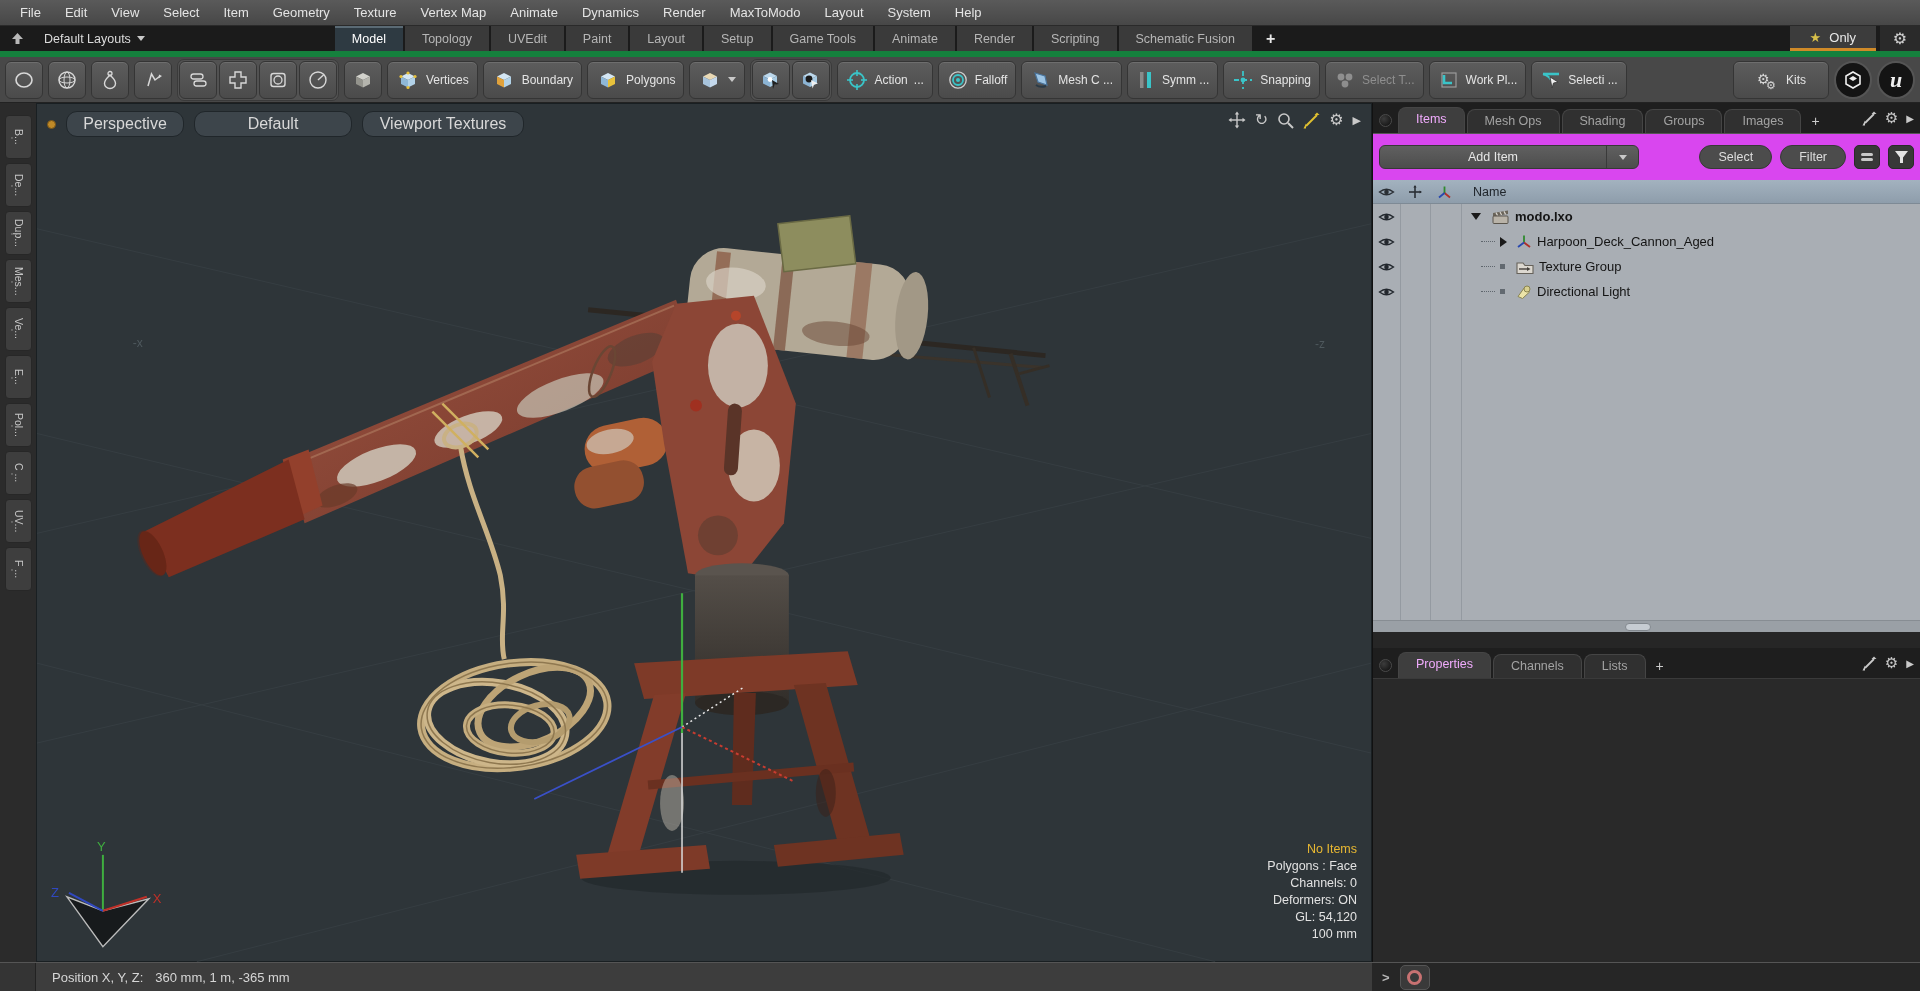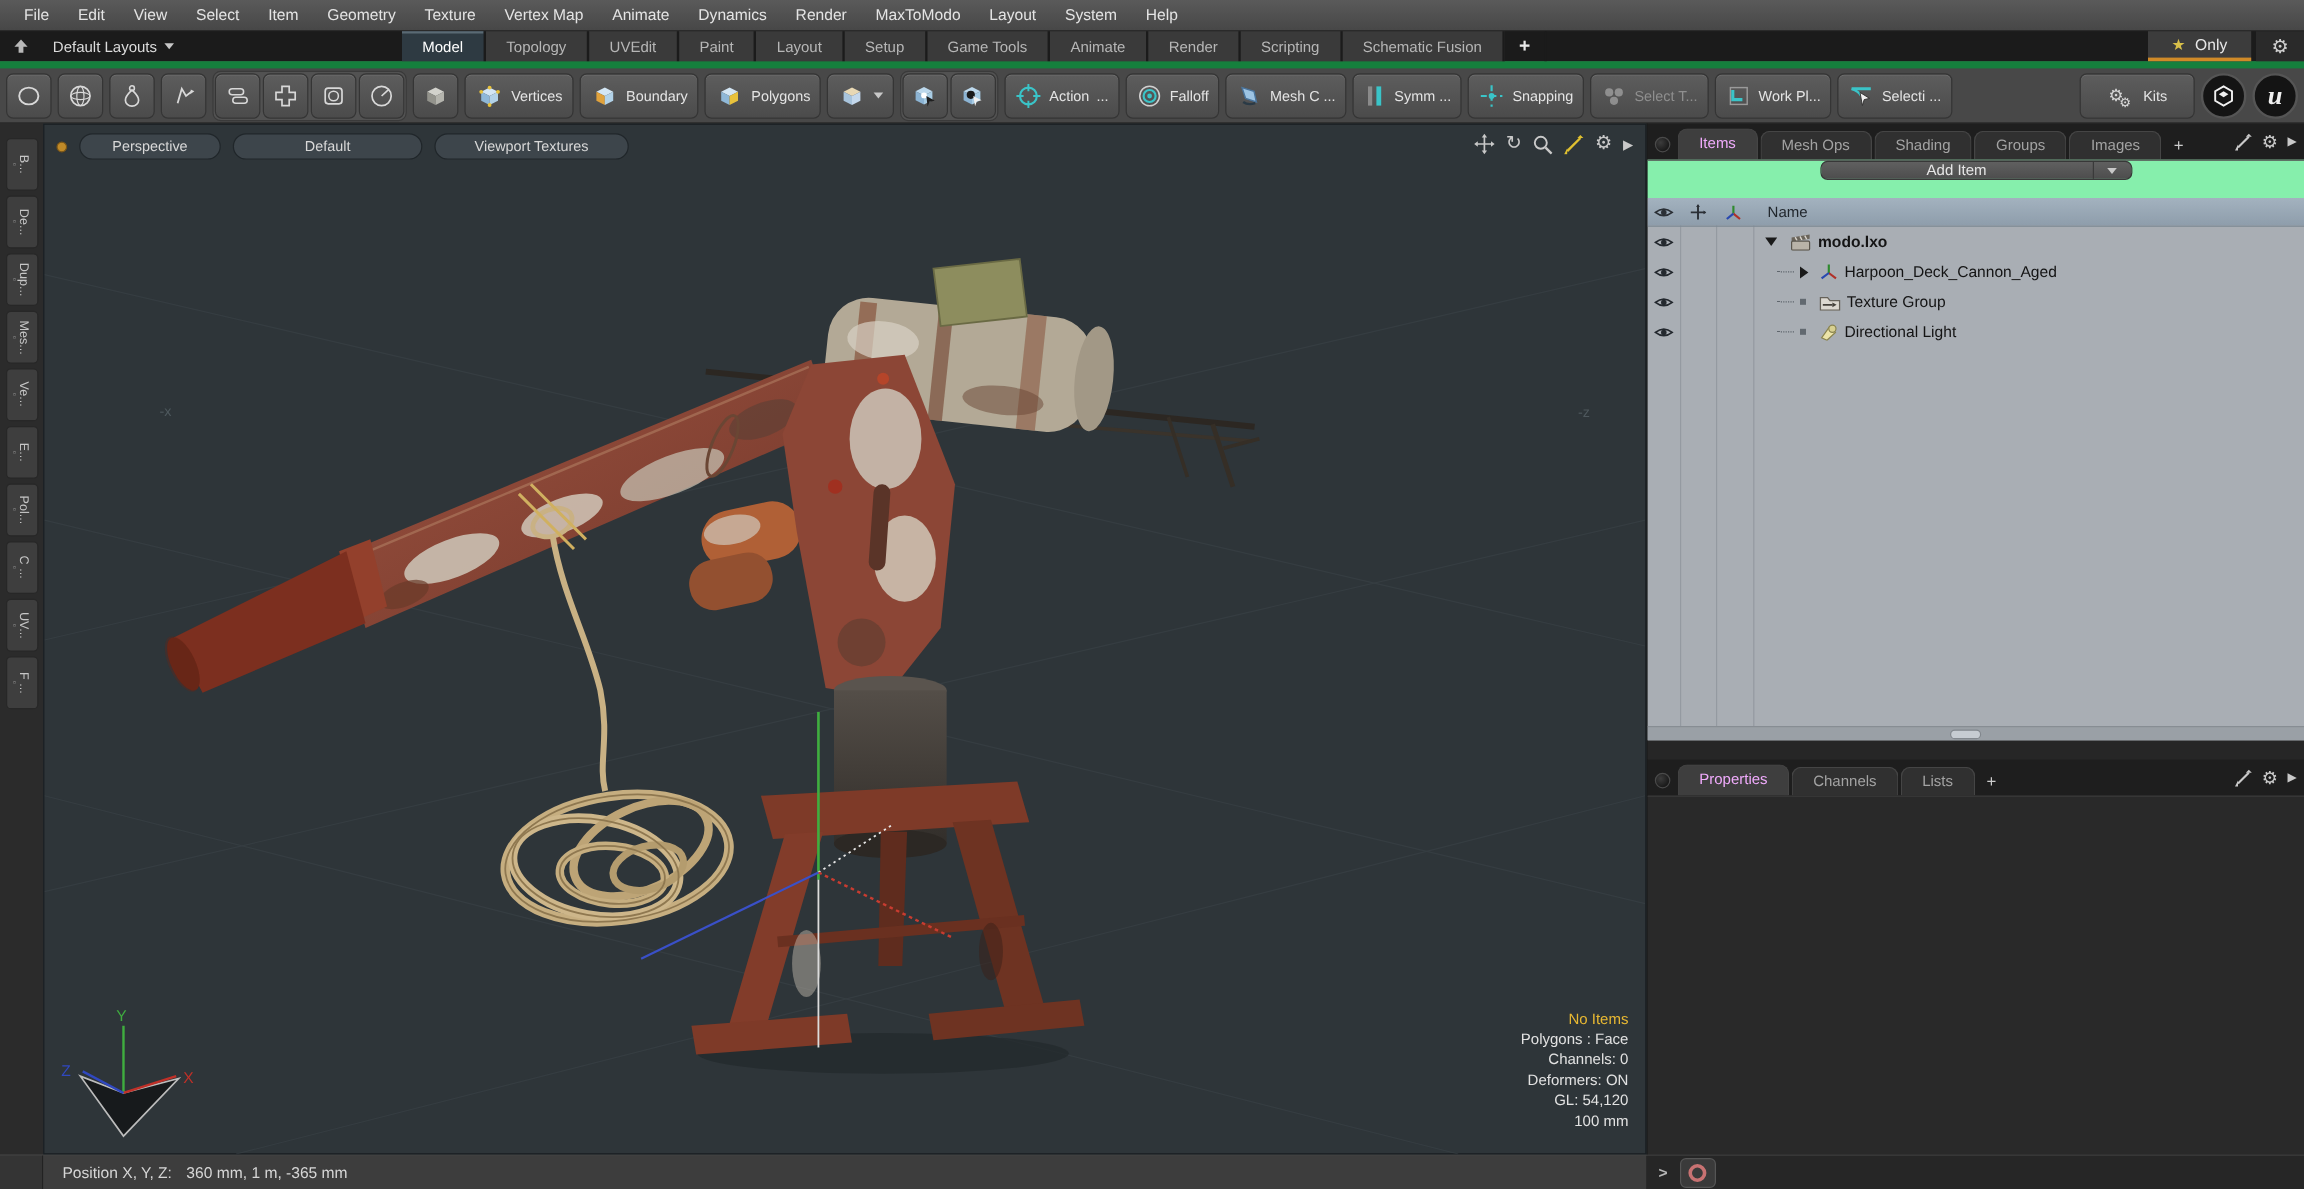--- a/index.html
+++ b/index.html
@@ -49,37 +49,37 @@
   .leftstrip { width:36px; background:#2b2b2b; display:flex; flex-direction:column; padding-top:10px; }
   .vtab { width:27px; height:44px; margin:2px auto; background:#3e3e3e; border:1px solid #272727; border-radius:4px;
     color:#c6c6c6; font-size:10.5px; display:flex; flex-direction:column; align-items:center; justify-content:center;
     writing-mode:vertical-rl; }
   .vtab::after { content:"▫"; writing-mode:horizontal-tb; font-size:7px; color:#9a9a9a; }
   
   .viewport { width:1336px; position:relative; background:#2e3539; border:1px solid #191f22; }
   .vp-header { position:absolute; top:7px; left:10px; display:flex; align-items:center; gap:10px; z-index:5; }
   .vp-dot { width:9px; height:9px; border-radius:50%; background:#c08a28; border:1px solid #7a5618; }
   .vp-pill { background:#3d454b; border:1px solid #20262a; border-radius:11px; color:#d8d8d8;
-    font-size:12px; padding:3px 0; text-align:center; }
+    font-size:16px; padding:3px 0; text-align:center; }
   .vp-pill.w1{width:118px}.vp-pill.w2{width:158px}.vp-pill.w3{width:162px}
   .vp-controls { position:absolute; top:7px; right:10px; display:flex; align-items:center; gap:9px; z-index:5; color:#c9c9c9;}
   .vp-controls .uni { font-size:16px; line-height:1; }
   .vp-stats { position:absolute; right:14px; bottom:18px; text-align:right; font-size:12.5px; line-height:17px; color:#e2e2e2; z-index:5;}
   .vp-stats .sel { color:#e8b832; }
   .vp-canvas { position:absolute; inset:0; }
   
   .rightpanel { width:548px; background:#262626; display:flex; flex-direction:column; border-left:1px solid #111; }
   .rp-tabs { height:30px; background:#1e1e1e; display:flex; align-items:flex-end; padding:0 6px; gap:2px; }
   .corner-knob { width:13px; height:13px; border-radius:50%; background:radial-gradient(circle at 35% 35%, #3c3c3c, #0c0c0c); border:1px solid #4a4a4a; margin:0 4px 6px 0;}
   .rtab { padding:4px 17px 5px; border-radius:8px 8px 0 0; background:#303030; border:1px solid #454545; border-bottom:none;
     color:#a3a3a3; font-size:12.5px; }
   .rtab.active { background:#3e3e3e; color:#f0abfc; padding-bottom:7px; }
   .rtab.addtab { border:none; background:none; color:#cccccc; font-size:14px; padding:4px 8px; }
   .rp-tabicons { margin-left:auto; display:flex; align-items:center; gap:8px; padding-bottom:6px; color:#c9c9c9; }
-  .rp-toolbar { height:32px; background:#86efac; border-top:1px solid #555; display:flex; align-items:center; gap:8px; padding:0 6px;flex-direction:column; }
+  .rp-toolbar { height:47px; background:#d946ef; border-top:1px solid #555; display:flex; align-items:center; gap:8px; padding:0 6px; }
   .additem { width:260px; height:24px; border-radius:6px; background:linear-gradient(#606060,#4d4d4d); border:1px solid #383838;
     display:flex; align-items:center; color:#e6e6e6; font-size:12.5px; }
   .additem .txt { flex:1; text-align:center; }
   .additem .dd { width:32px; align-self:stretch; border-left:1px solid #3a3a3a; display:flex; align-items:center; justify-content:center; }
   .pillbtn { height:24px; padding:0 18px; border-radius:12px; background:#4c4c4c; border:1px solid #383838;
     color:#dedede; font-size:12.5px; display:flex; align-items:center; }
   .sqicon { width:26px; height:24px; border-radius:5px; background:#383838; border:1px solid #2a2a2a;
     display:flex; align-items:center; justify-content:center; }
   
   .rp-tree { height:452px; background:#a9aeb4; position:relative; color:#141414; overflow:hidden; }

